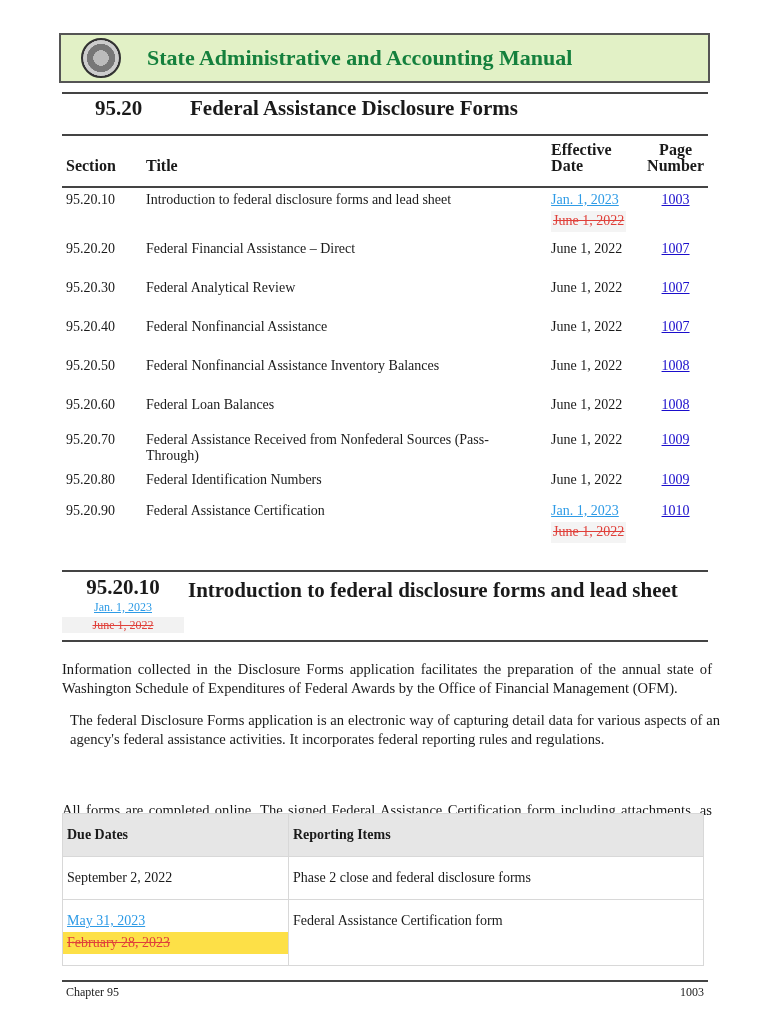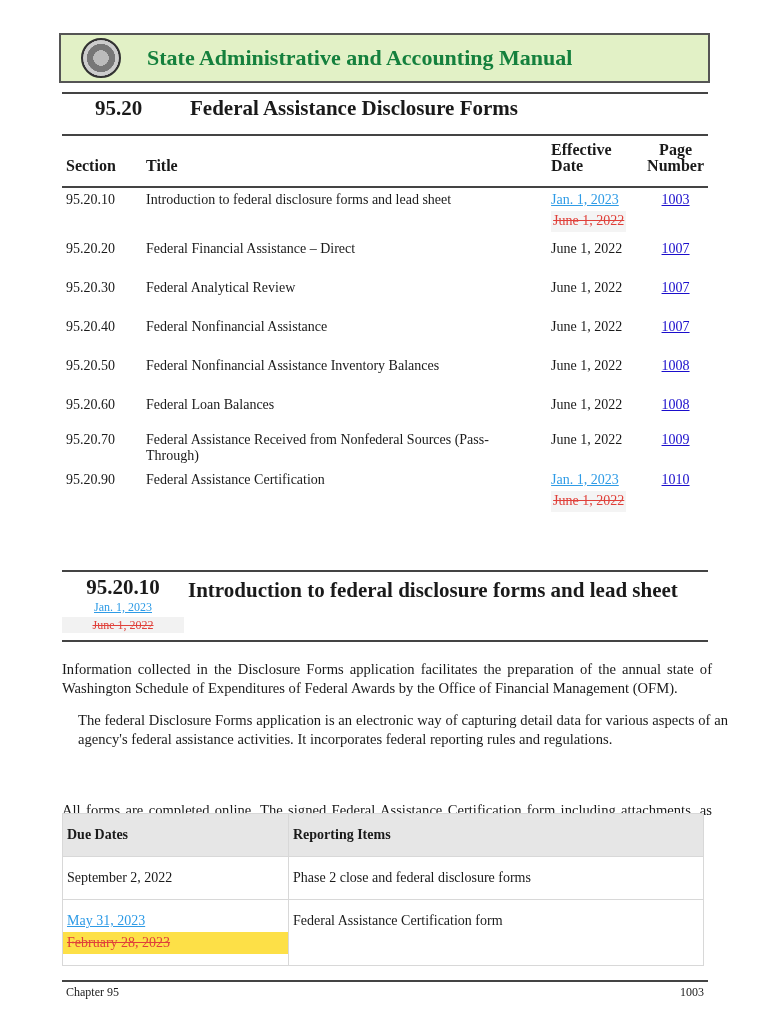--- a/index.html
+++ b/index.html
@@ -100,20 +100,26 @@
       <td>Federal Loan Balances</td>
       <td>June 1, 2022</td>
       <td class="center"><a class="lnk" href="#">1008</a></td>
     </tr>
     <tr class="vmid" style="height:40px">
       <td>95.20.70</td>
       <td style="padding-right:40px">Federal Assistance Received from Nonfederal Sources (Pass-Through)</td>
       <td>June 1, 2022</td>
       <td class="center"><a class="lnk" href="#">1009</a></td>
     </tr>
+    <tr style="height:31px">
+      <td>95.20.80</td>
+      <td>Federal Identification Numbers</td>
+      <td>June 1, 2022</td>
+      <td class="center"><a class="lnk" href="#">1009</a></td>
+    </tr>
     <tr style="height:50px">
       <td>95.20.90</td>
       <td>Federal Assistance Certification</td>
       <td>
         <span class="newdate">Jan. 1, 2023</span><br>
         <span class="olddate">June 1, 2022</span>
       </td>
       <td class="center"><a class="lnk" href="#">1010</a></td>
     </tr>
   </tbody>
@@ -122,21 +128,21 @@
 <div class="sub-wrap">
   <div class="sub-left">
     <div class="sub-num">95.20.10</div>
     <div class="sub-new">Jan. 1, 2023</div>
     <div class="sub-old">June 1, 2022</div>
   </div>
   <div class="sub-title">Introduction to federal disclosure forms and lead sheet</div>
 </div>
 
 <p class="para" style="top:648px;margin:12px 0 0 0">Information collected in the Disclosure Forms application facilitates the preparation of the annual state of Washington Schedule of Expenditures of Federal Awards by the Office of Financial Management (OFM).</p>
-<p class="para" style="top:700px;margin:11px 0 0 16px">The federal Disclosure Forms application is an electronic way of capturing detail data for various aspects of an agency's federal assistance activities. It incorporates federal reporting rules and regulations.</p>
+<p class="para" style="top:700px;margin:11px 0 0 8px">The federal Disclosure Forms application is an electronic way of capturing detail data for various aspects of an agency's federal assistance activities. It incorporates federal reporting rules and regulations.</p>
 <p class="para" style="top:790px;margin:11px 0 0 0"><span>All forms are completed online. The signed Federal Assistance Certification form including attachments, as necessary, is to be emailed to </span><a class="lnk" href="#">OFMAccounting@ofm.wa.gov</a><span> .</span></p>
 
 <table class="due">
   <tbody>
       <tr>
     <th class="c1">Due Dates</th>
     <th>Reporting Items</th>
   </tr>
   <tr>
     <td>September 2, 2022</td>

